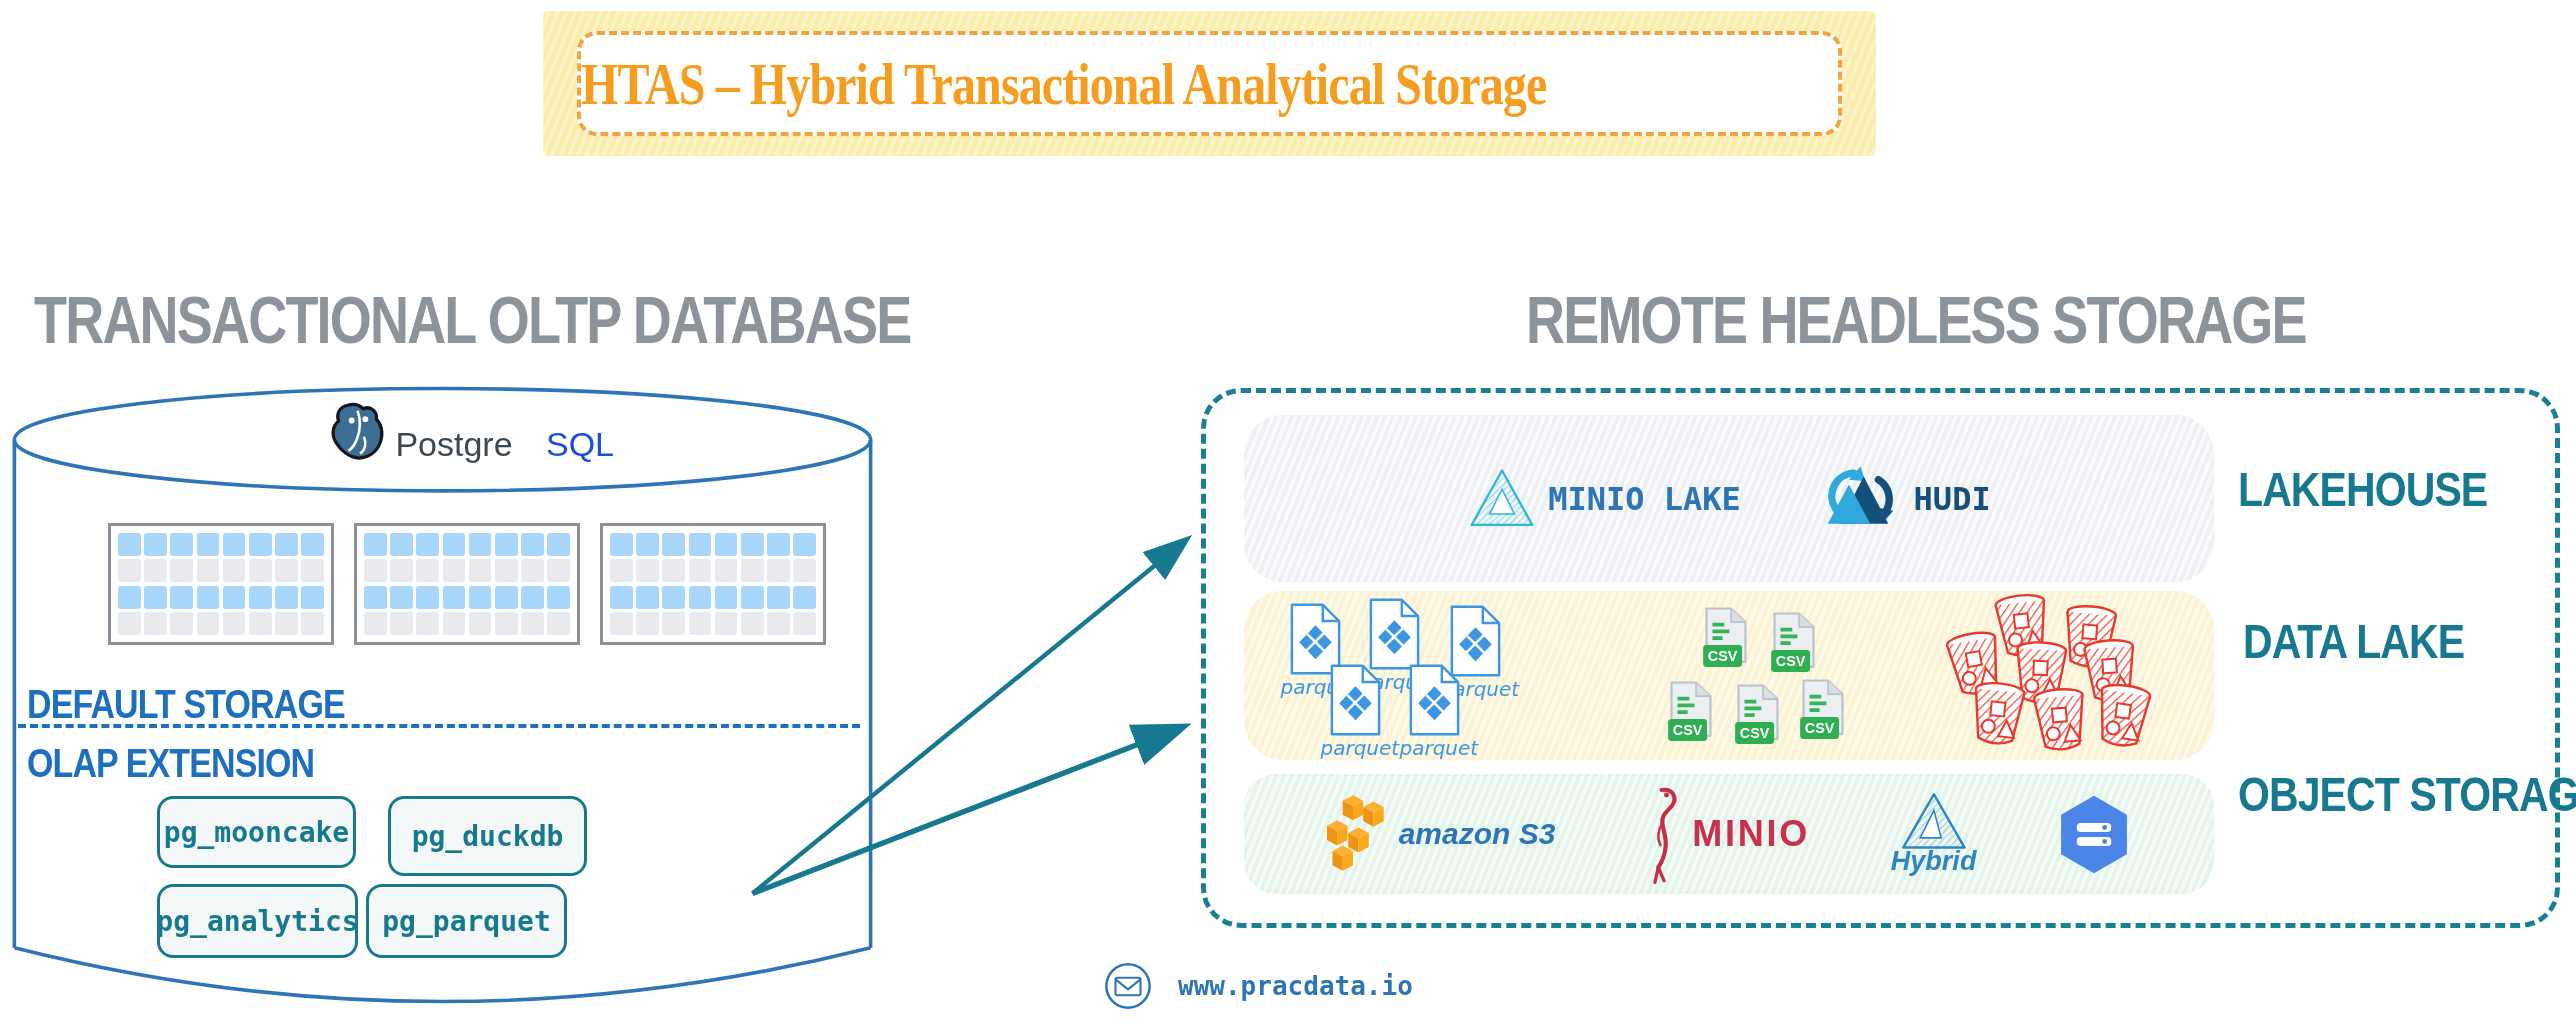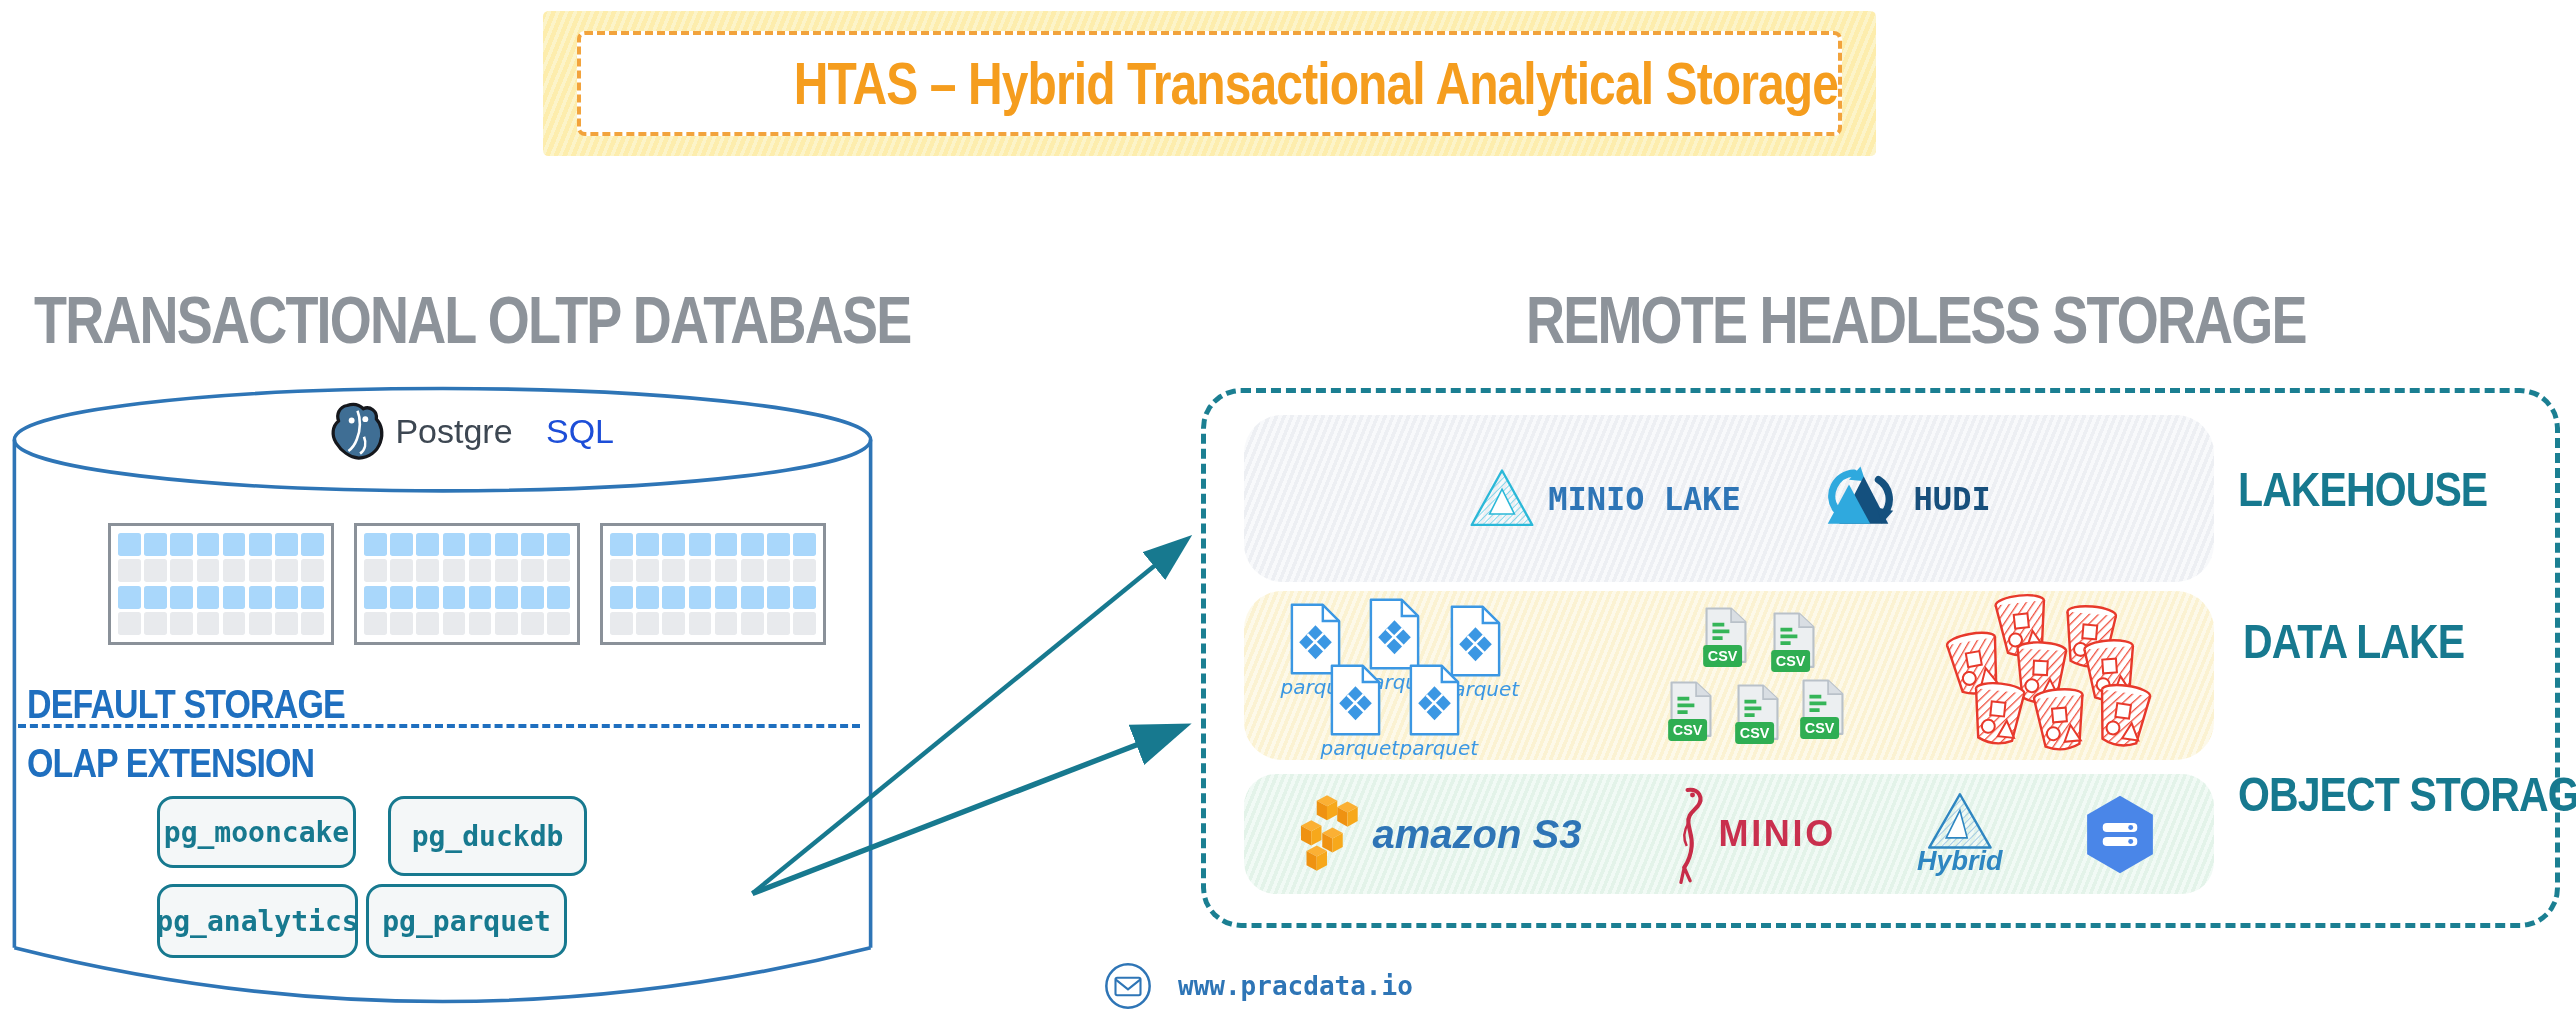--- a/index.html
+++ b/index.html
@@ -3,33 +3,33 @@
 <meta charset="utf-8">
 <style>
   html,body{margin:0;padding:0;}
   body{width:2576px;height:1031px;position:relative;background:#ffffff;overflow:hidden;
        font-family:"Liberation Sans",sans-serif;}
 
   
   .banner{position:absolute;left:543px;top:10.8px;width:1333px;height:145px;border-radius:5.4px;
     background:repeating-linear-gradient(112deg,#fdedad 0 4.5px,#fcf4c9 4.5px 8px);}
   .banner-inner{position:absolute;left:34px;right:34px;top:20px;bottom:20px;background:#fff;
-    border:4.5px dashed #f2a33c;border-radius:8px;display:flex;align-items:center;justify-content:flex-end;}
+    border:4.5px dashed #f2a33c;border-radius:20px;display:flex;align-items:center;justify-content:flex-start;font-family:Liberation Serif, serif;}
   .banner-title{font-weight:bold;font-size:48px;color:#f59d1e;letter-spacing:-0.9px;
     transform:scaleY(1.25);white-space:nowrap;}
 
   
   .big-header{position:absolute;font-weight:bold;font-size:54px;color:#8d939a;letter-spacing:-1.8px;
     transform:scaleY(1.25);transform-origin:top left;white-space:nowrap;}
   #left-header{left:34px;top:280px;}
   #right-header{left:1526px;top:280px;}
 
   
   #cylinder-svg{position:absolute;left:9px;top:384px;}
-  #pg-logo{position:absolute;left:325px;top:399px;display:flex;align-items:center;gap:5.4px;}
+  #pg-logo{position:absolute;left:325px;top:399px;display:flex;align-items:flex-end;gap:5.4px;}
   .pg-word1{font-size:34px;color:#3d4752;}
   .pg-word2{font-size:34px;color:#1d4ed8;margin-left:28px;}
 
   #grids{position:absolute;left:108px;top:523px;display:flex;gap:20px;}
   .table-grid{width:226px;height:122px;border:3.6px solid #8a9199;background:#fff;box-sizing:border-box;
     padding:7.2px;display:grid;grid-template-rows:repeat(4,1fr);grid-template-columns:repeat(8,1fr);gap:3.6px;}
   .cell{border-radius:2.7px;}
   .r-blue{background:#a9d7fb;}
   .r-gray{background:#e8eaed;}
 
@@ -72,21 +72,21 @@
   .pq-cluster{position:relative;width:296px;height:158px;}
   .pq{position:absolute;width:70px;text-align:center;}
   .pq-label{display:block;font-style:italic;font-size:20px;color:#3b97e3;margin-top:-3.6px;
     font-family:"DejaVu Sans",sans-serif;}
   .csv-cluster{position:relative;width:211px;height:158px;}
   .csvf{position:absolute;}
   .bucket-cluster{position:relative;width:238px;height:158px;}
   .bkt{position:absolute;}
 
   .os-item{display:flex;align-items:center;gap:9px;white-space:nowrap;}
-  .s3-text{font-style:italic;font-weight:bold;font-size:40px;color:#2e75b6;}
+  .s3-text{font-style:italic;font-weight:bold;font-size:30px;color:#2e75b6;}
   .minio-text{font-weight:bold;font-size:36px;color:#c9304e;letter-spacing:2.7px;}
   .azure-wrap{display:flex;flex-direction:column;align-items:center;}
   .azure-text{font-style:italic;font-weight:bold;font-size:27px;color:#2e86c1;margin-top:-7.2px;}
 
   
   #footer{position:absolute;left:1103px;top:961px;display:flex;align-items:center;gap:25px;}
   .footer-url{font-family:"DejaVu Sans Mono",monospace;font-weight:bold;font-size:26px;color:#2e75b6;}
 
   #arrows-svg{position:absolute;left:0;top:0;pointer-events:none;}
 </style>

